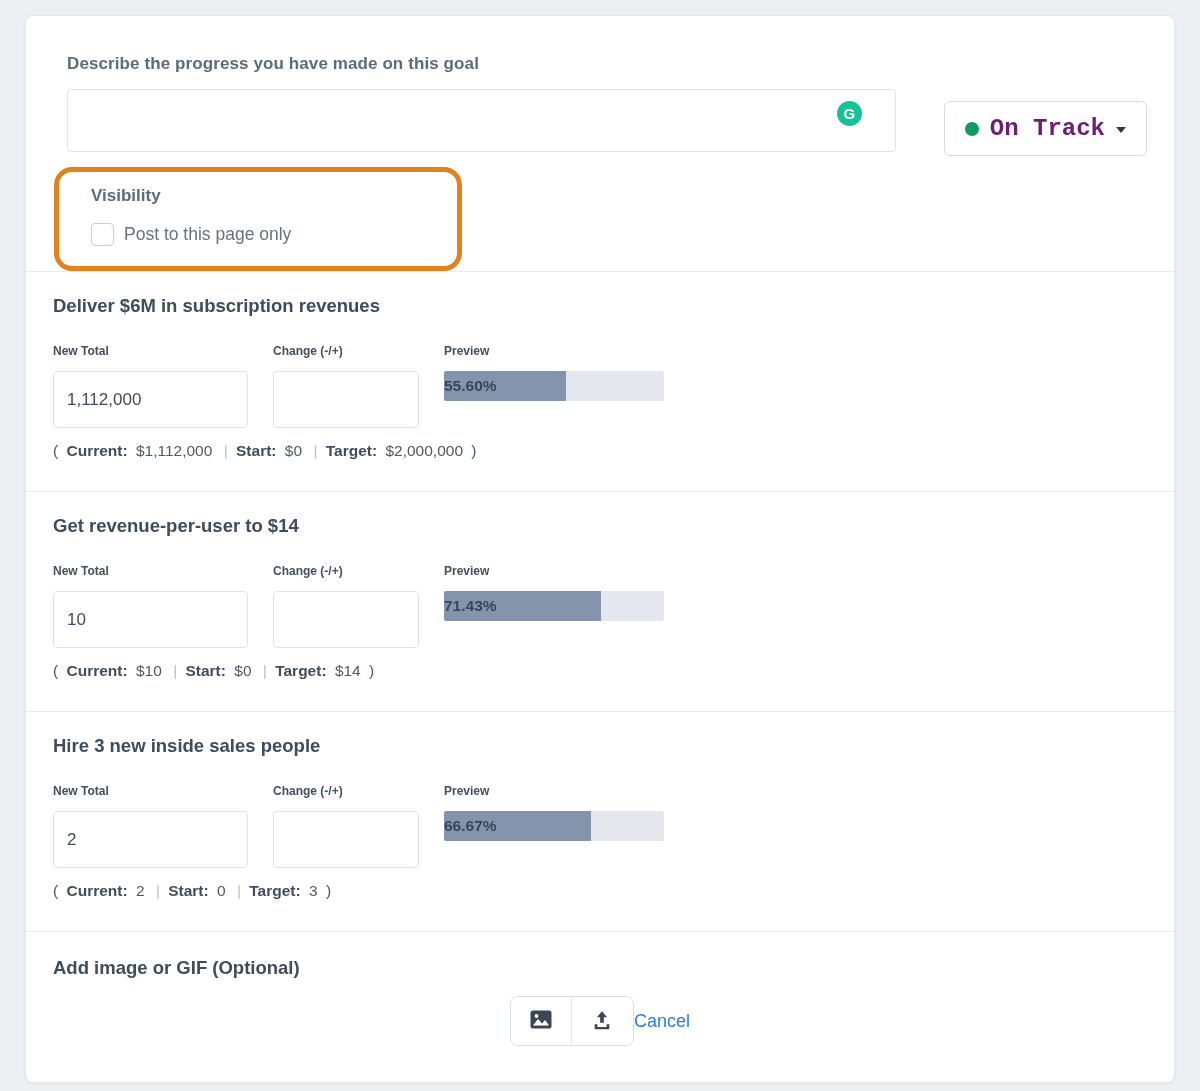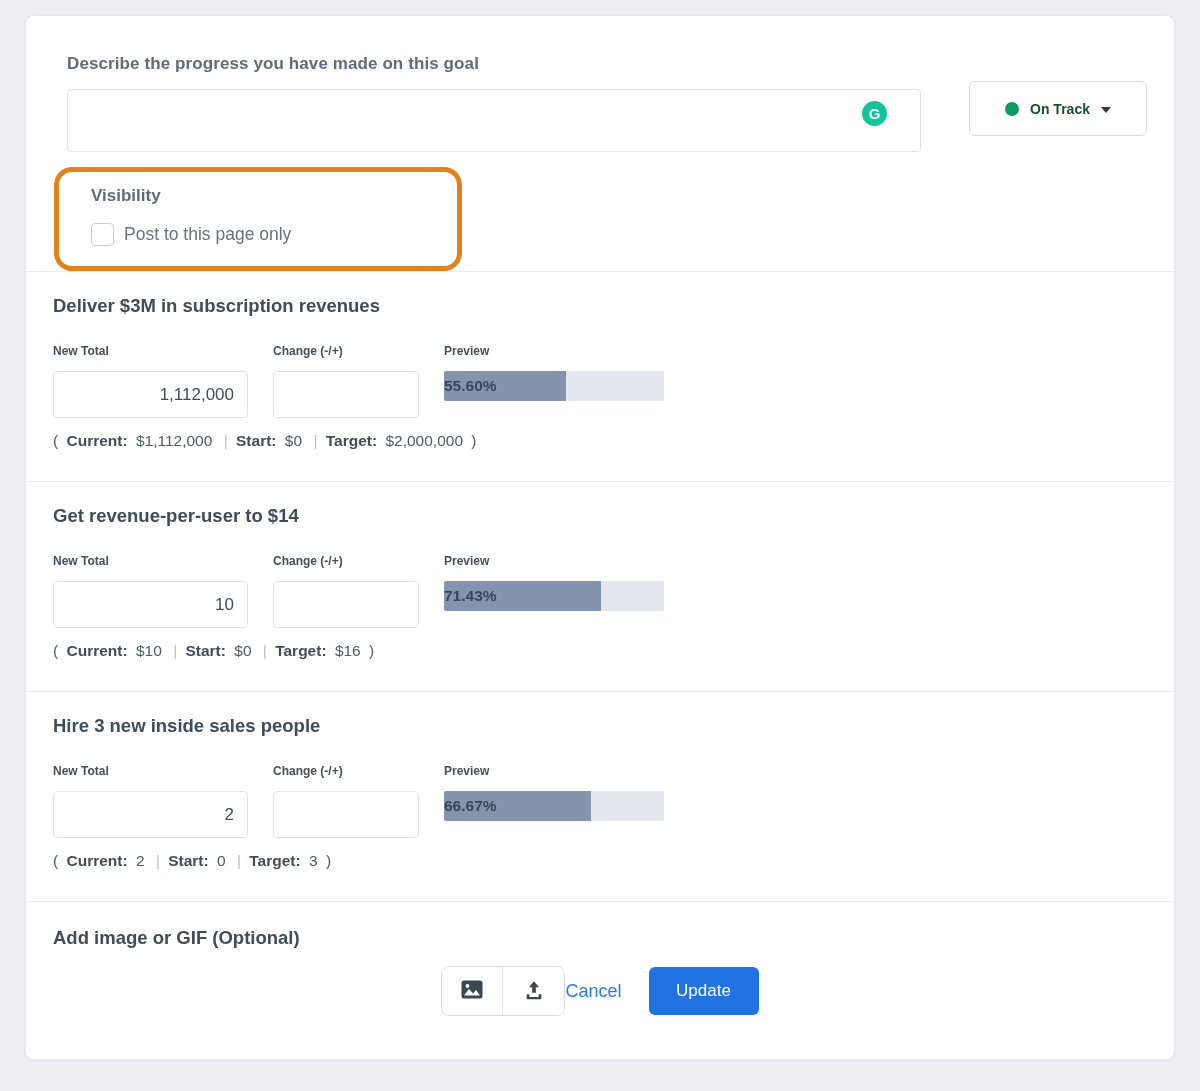--- a/index.html
+++ b/index.html
@@ -14,21 +14,21 @@
     min-height: 1045px;
     margin: 15px auto 0 auto;
     background: #ffffff;
     border: 1px solid #e3e6ea;
     border-radius: 8px;
     box-shadow: 0 1px 3px rgba(40,50,60,0.06);
   }
   .inner { padding-left: 27px; padding-right: 27px; }
 
   
-  .head { padding-top: 38px; display: flex; align-items: center; padding-left: 41px; }
+  .head { padding-top: 38px; display: flex; align-items: flex-end; padding-left: 41px; }
   .head-left { flex: 1; margin-right: 48px; }
   .describe-label {
     font-size: 17px; font-weight: bold; color: #5c6c7a;
     letter-spacing: 0.1px; margin-bottom: 15px;
   }
   .textarea-wrap { position: relative; }
   textarea.progress-note {
     width: 100%; height: 63px; resize: none;
     border: 1px solid #dfe3e8; border-radius: 4px;
     font-family: "Liberation Sans", sans-serif; font-size: 16px;
@@ -42,21 +42,21 @@
     display: flex; align-items: center; justify-content: center;
   }
   .status-btn {
     margin-top: 7px;
     height: 55px; min-width: 178px;
     background: #ffffff; border: 1px solid #d8dde3; border-radius: 6px;
     display: inline-flex; align-items: center; justify-content: center;
     gap: 11px; padding: 0 20px; cursor: pointer;
   }
   .status-dot { width: 14px; height: 14px; border-radius: 50%; background: #0e9b61; }
-  .status-label { font-size: 14px; font-weight: bold; color: #14532d; }
+  .status-label { font-size: 24px; font-weight: bold; color: #701a75; font-family: Liberation Mono, monospace; }
   .caret-down {
     width: 0; height: 0; margin-top: 2px;
     border-left: 5px solid transparent; border-right: 5px solid transparent;
     border-top: 6px solid #2e3a45;
   }
 
   
   .visibility-wrap { padding-top: 11px; padding-left: 28px; padding-right: 28px; }
   .visibility-box {
     width: 408px; border: 5px solid #e0821e; border-radius: 18px;
@@ -75,24 +75,24 @@
   
   hr.divider { border: none; border-top: 1px solid #e7eaee; margin: 0; }
   .goal-inner { padding: 23px 27px 31px 27px; }
   .goal-title { font-size: 18.5px; font-weight: bold; color: #3e4d5b; margin-bottom: 27px; }
   .cols { display: flex; gap: 25px; }
   .col-newtotal { width: 195px; }
   .col-change { width: 146px; }
   .col-preview { width: 220px; }
   .col-label { font-size: 12px; font-weight: bold; color: #44505c; margin-bottom: 13px; }
   input.text-input {
-    width: 100%; height: 47px;
+    width: 100%; height: 57px;
     border: 1px solid #dfe3e8; border-radius: 4px;
     font-family: "Liberation Sans", sans-serif;
-    font-size: 17px; color: #3e4d5b; padding: 0 13px; outline: none; text-align: right;
+    font-size: 17px; color: #3e4d5b; padding: 0 13px; outline: none;
   }
   .progress {
     position: relative; margin-top: 7px;
     width: 220px; height: 30px;
     background: #e4e8ee; border-radius: 2px; overflow: hidden;
   }
   .progress-fill { height: 100%; background: #8494ad; width: 0; }
   .progress-text {
     position: absolute; left: 0; right: 0; top: 0;
     line-height: 30px;
@@ -156,21 +156,21 @@
         <input type="checkbox" class="checkbox" style="">
         <span class="checkbox-label">Post to this page only</span>
       </div>
     </div>
   </div>
 
   <div id="goals-container">
   <section>
     <hr class="divider">
     <div class="goal-inner">
-      <h3 class="goal-title">Deliver $3M in subscription revenues</h3>
+      <h3 class="goal-title">Deliver $6M in subscription revenues</h3>
       <div class="cols">
         <div class="col-newtotal">
           <div class="col-label">New Total</div>
           <input type="text" class="text-input" value="1,112,000" style="">
         </div>
         <div class="col-change">
           <div class="col-label">Change (-/+)</div>
           <input type="text" class="text-input" value="" style="">
         </div>
         <div class="col-preview">
@@ -219,21 +219,21 @@
       </div>
       <div class="meta">
         <span class="meta-paren">(</span>
         <span class="meta-label">Current:</span>
         <span class="meta-value">$10</span>
         <span class="meta-sep">|</span>
         <span class="meta-label">Start:</span>
         <span class="meta-value">$0</span>
         <span class="meta-sep">|</span>
         <span class="meta-label">Target:</span>
-        <span class="meta-value">$16</span>
+        <span class="meta-value">$14</span>
         <span class="meta-paren">)</span>
       </div>
     </div>
   </section>
 
   <section>
     <hr class="divider">
     <div class="goal-inner">
       <h3 class="goal-title">Hire 3 new inside sales people</h3>
       <div class="cols">
@@ -288,19 +288,18 @@
             <span>
               <svg width="22" height="22" viewBox="0 0 24 24" fill="#3b4754">
                 <path d="M12 2.5l5.5 6.5h-3.5v6h-4V9H6.5z"></path>
                 <path d="M4 16.5h3v3h10v-3h3V21a1 1 0 0 1-1 1H5a1 1 0 0 1-1-1z"></path>
               </svg>
             </span>
           </button>
         </div>
         <div class="actions">
           <button class="cancel-link">Cancel</button>
-          <button class="update-btn">Update</button>
         </div>
       </div>
     </div>
   </div>
 
 </div>
 
 </body></html>

